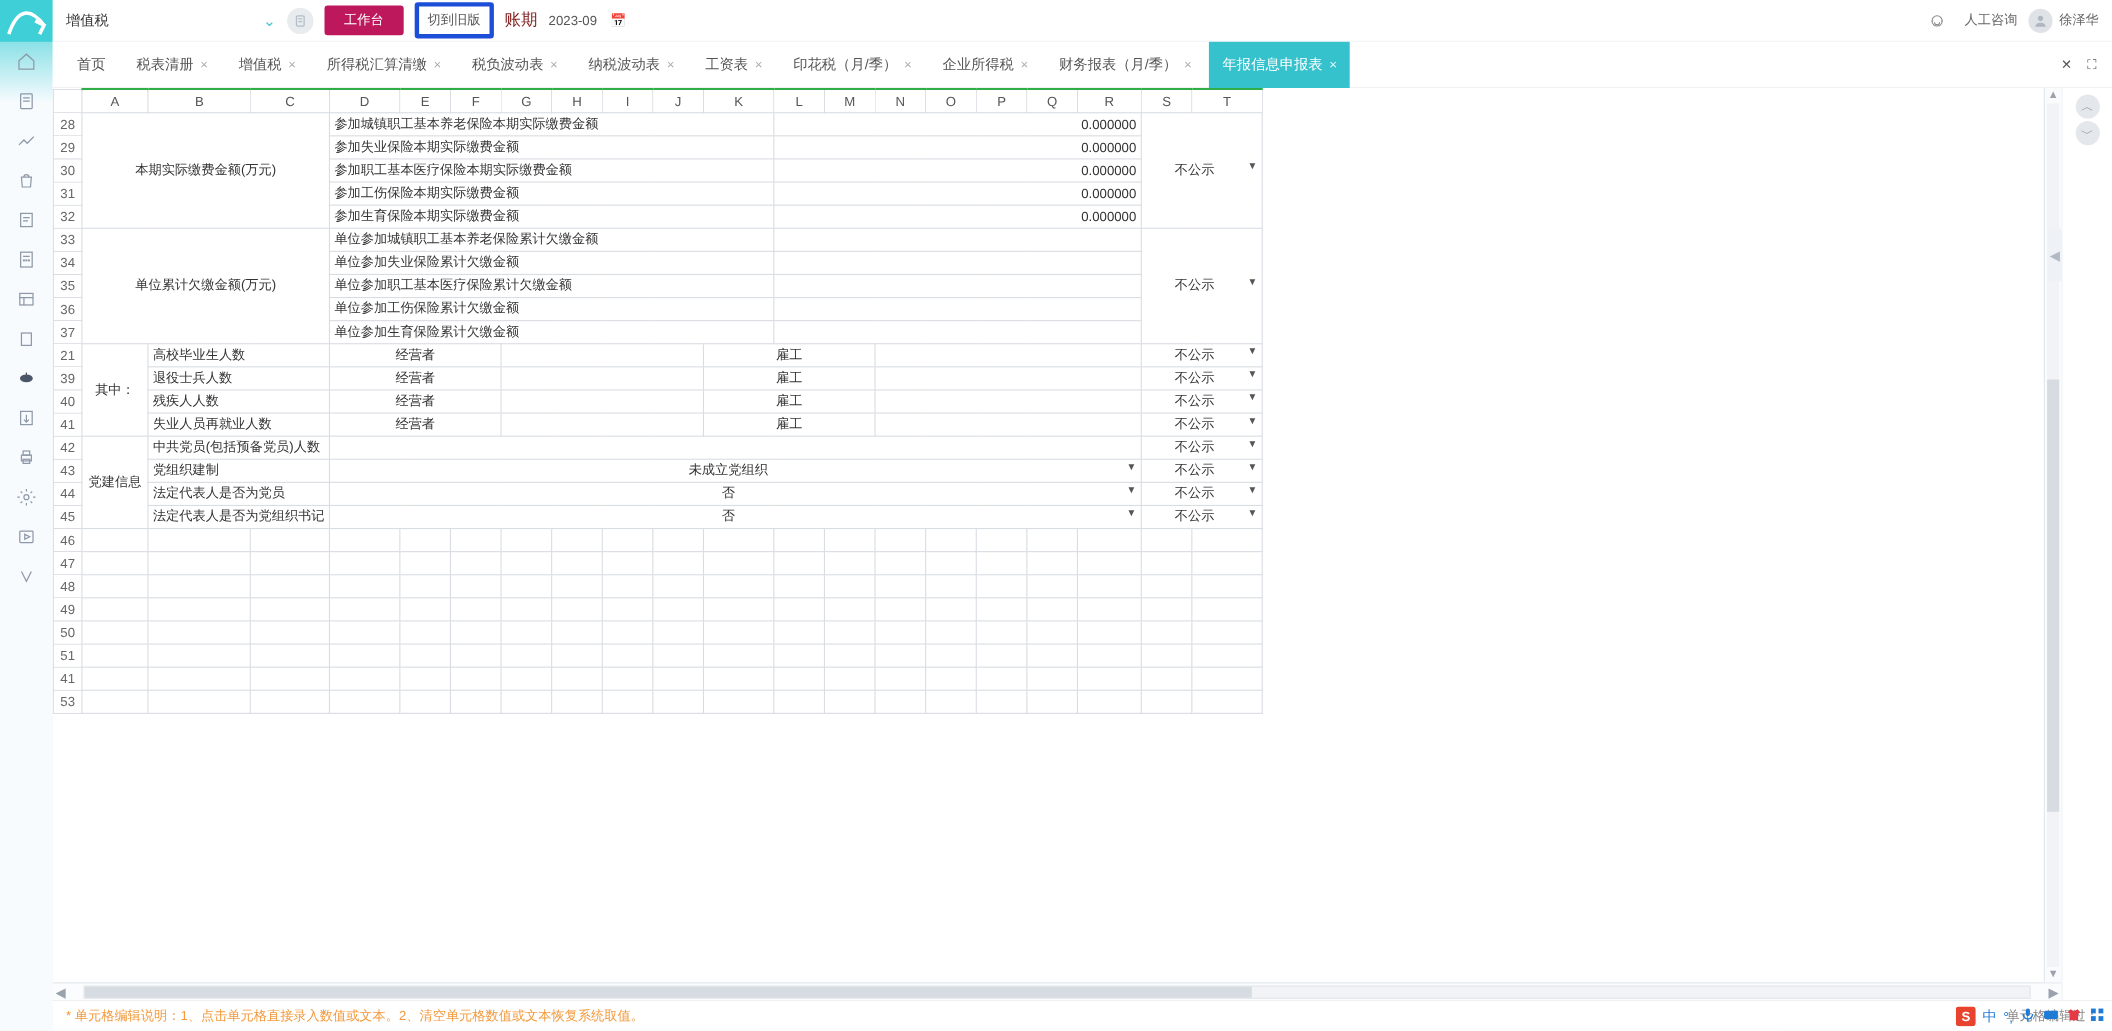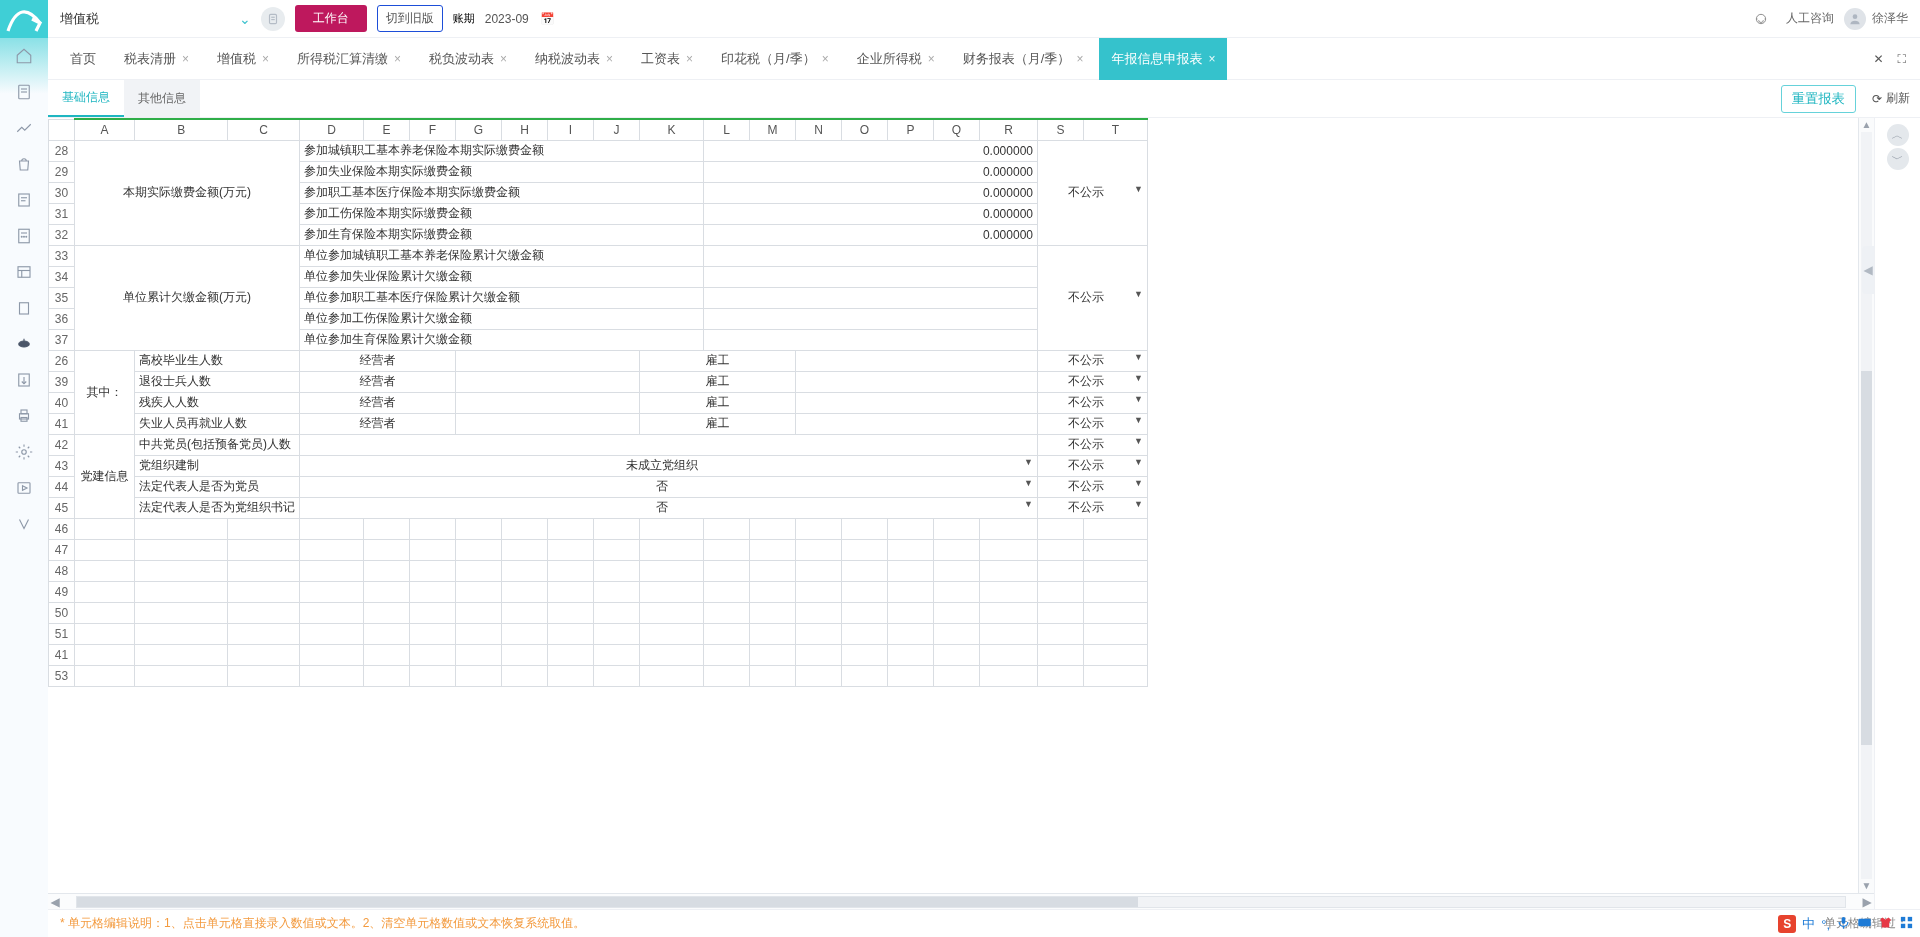--- a/index.html
+++ b/index.html
@@ -15,22 +15,22 @@
 .side-rail .rail-item.active svg { stroke:#4a5568; fill:#4a5568; }
 
 .main { flex:1; display:flex; flex-direction:column; background:#fff; min-width:0; }
 
 
 .header { height: 38px; background:#fff; border-bottom:1px solid #eef0f4; display:flex; align-items:center; padding:0 12px; gap:10px; }
 .header .sel { color:#333; font-size:13px; display:flex; align-items:center; gap:140px; cursor:pointer;}
 .header .sel .chev { color:#42c3cf; font-size:14px; }
 .header .circle-btn { width:24px; height:24px; border-radius:50%; background:#e8ecef; display:flex; align-items:center; justify-content:center; color:#b9c0c9; }
 .btn-primary { background:#be185d; color:#fff; border:none; padding:5px 18px; border-radius:3px; cursor:pointer; font-size:12px;}
-.btn-outline { background:#fff; color:#555; border:1px solid #1d4ed8; padding:4px 8px; border-radius:3px; cursor:pointer; font-size:12px;}
-.header .label { color:#000000; font-size:11px; }
+.btn-outline { background:#fff; color:#555; border:4px solid #1d4ed8; padding:4px 8px; border-radius:3px; cursor:pointer; font-size:12px;}
+.header .label { color:#7f1d1d; font-size:15px; }
 .header .period { color:#555; font-size:12px; display:flex; align-items:center; gap:12px;}
 .header .period .cal { color:#42c3cf; }
 .header .spacer { flex:1; }
 .header .support { display:flex; align-items:center; gap:18px; color:#666; cursor:pointer;}
 .header .user { display:flex; align-items:center; gap:6px; color:#666; cursor:pointer; }
 .avatar { width:22px; height:22px; border-radius:50%; background:#dfe3e8; display:flex; align-items:center; justify-content:center;}
 .avatar svg{width:14px;height:14px;fill:#aeb6c1;}
 
 
 .tabs { height:42px; background:#fff; border-bottom:1px solid #eef0f4; display:flex; align-items:center; padding:0 10px; gap:4px; }
@@ -293,32 +293,20 @@
           <span>年报信息申报表</span>
           <span class="close">×</span>
         </div>
         <div class="tab-spacer"></div>
         <div class="tab-actions">
           <span>✕</span>
           <span>⛶</span>
         </div>
       </div>
 
-    <div class="subbar">
-      <div class="subtabs">
-        <div class="subtab active">基础信息</div>
-        <div class="subtab inactive">其他信息</div>
-      </div>
-      <div class="sb-spacer"></div>
-      <button class="reset-btn">重置报表</button>
-      <div class="refresh">
-        <span>⟳</span>
-        <span>刷新</span>
-      </div>
-    </div>
 
     <div class="sheet-wrap">
       <div class="sheet-and-scroll">
         <div class="sheet-row">
           <div class="sheet-scroll">
             <table class="sheet" id="sheet">
                 <colgroup>
                   <col style="width: 26px;">
                   <col style="width: 60px;">
                   <col style="width: 60px;">
@@ -415,21 +403,21 @@
                     <td class="rowhdr">36</td>
                     <td colspan="8">单位参加工伤保险累计欠缴金额</td>
                     <td colspan="7" class="num"></td>
                   </tr>
                   <tr>
                     <td class="rowhdr">37</td>
                     <td colspan="8">单位参加生育保险累计欠缴金额</td>
                     <td colspan="7" class="num"></td>
                   </tr>
                   <tr>
-                    <td class="rowhdr">26</td>
+                    <td class="rowhdr">21</td>
                     <td class="center" rowspan="4">其中：</td>
                     <td colspan="2">高校毕业生人数</td>
                     <td colspan="3" class="center">经营者</td>
                     <td colspan="4"></td>
                     <td colspan="3" class="center">雇工</td>
                     <td colspan="5"></td>
                     <td colspan="2" class="center dd">不公示</td>
                   </tr>
                   <tr>
                     <td class="rowhdr">39</td>

